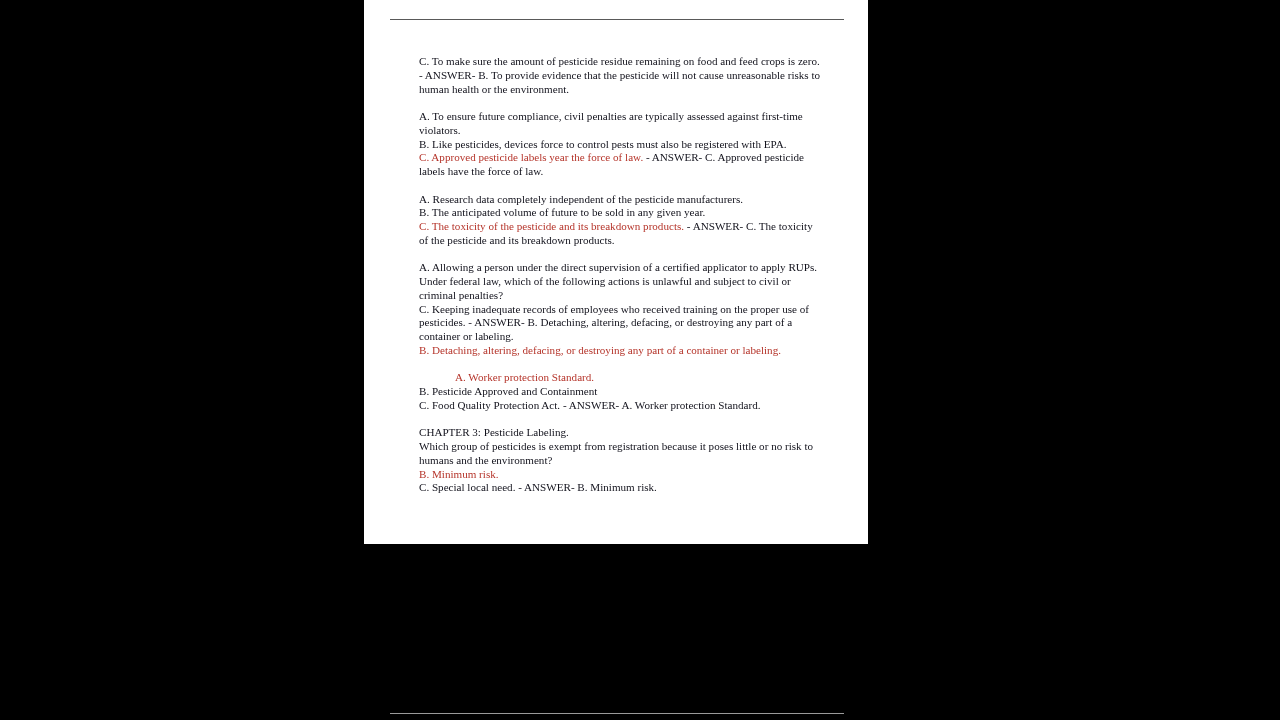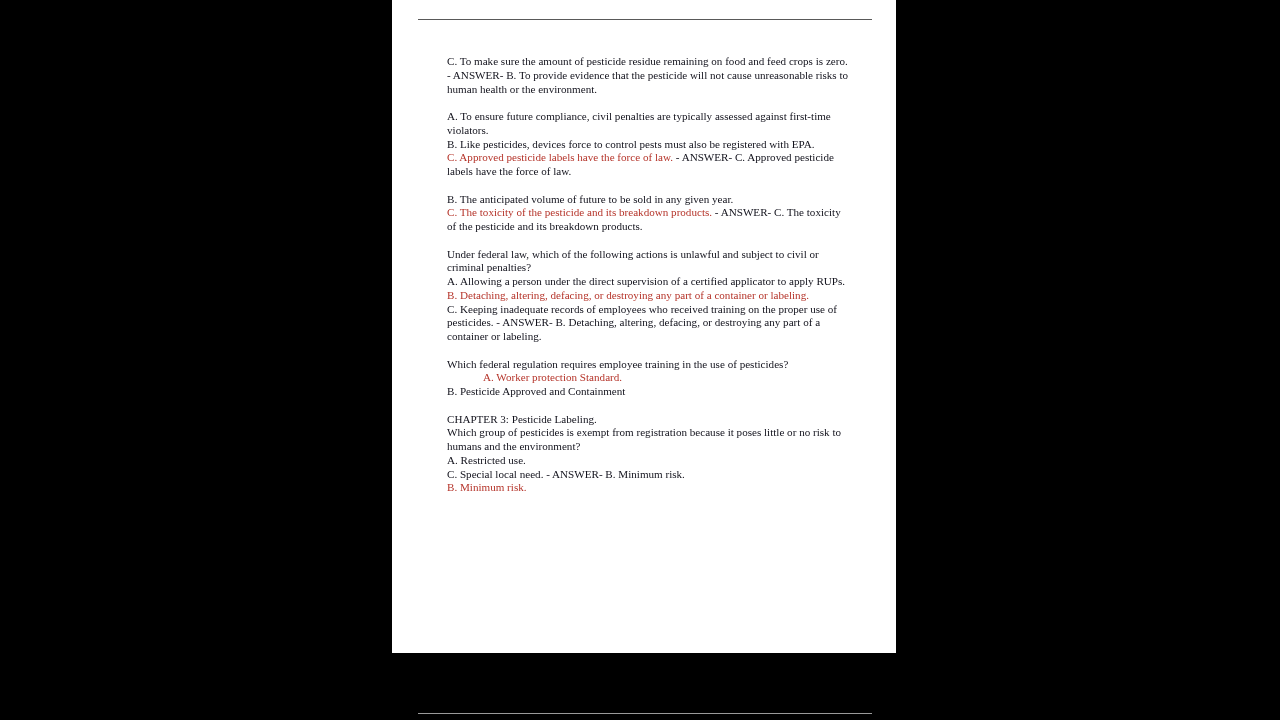--- a/index.html
+++ b/index.html
@@ -17,24 +17,24 @@
   
   #viewport {
     position: relative;
     width: 1280px;
     height: 720px;
     background: #000000;
   }
 
   #page {
     position: absolute;
-    left: 392px;
+    left: 364px;
     top: 0;
     width: 504px;
-    height: 653px;
+    height: 544px;
     background: #ffffff;
   }
 
   
   .rule {
     position: absolute;
     left: 26px;
     width: 454px;
   }
   #rule-top {
@@ -89,43 +89,43 @@
 
     <div class="rule" id="rule-top" style="border-top-color: rgb(89, 89, 89);"></div>
 
     <div id="text-column" style="color: rgb(18, 18, 28);">
         <div class="block">
           <p class="line"><span>C. To make sure the amount of pesticide residue remaining on food and feed crops is zero. - ANSWER- B. To provide evidence that the pesticide will not cause unreasonable risks to human health or the environment.</span></p>
         </div>
         <div class="block">
           <p class="line"><span>A. To ensure future compliance, civil penalties are typically assessed against first-time violators.</span></p>
           <p class="line"><span>B. Like pesticides, devices force to control pests must also be registered with EPA.</span></p>
-          <p class="line"><span class="answer" style="color: rgb(181, 52, 42);">C. Approved pesticide labels have the force of law.</span><span> - ANSWER- C. Approved pesticide labels have the force of law.</span></p>
+          <p class="line"><span class="answer" style="color: rgb(181, 52, 42);">C. Approved pesticide labels year the force of law.</span><span> - ANSWER- C. Approved pesticide labels have the force of law.</span></p>
         </div>
         <div class="block">
+          <p class="line"><span>A. Research data completely independent of the pesticide manufacturers.</span></p>
           <p class="line"><span>B. The anticipated volume of future to be sold in any given year.</span></p>
           <p class="line"><span class="answer" style="color: rgb(181, 52, 42);">C. The toxicity of the pesticide and its breakdown products.</span><span> - ANSWER- C. The toxicity of the pesticide and its breakdown products.</span></p>
         </div>
         <div class="block">
+          <p class="line"><span>A. Allowing a person under the direct supervision of a certified applicator to apply RUPs.</span></p>
           <p class="line"><span>Under federal law, which of the following actions is unlawful and subject to civil or criminal penalties?</span></p>
-          <p class="line"><span>A. Allowing a person under the direct supervision of a certified applicator to apply RUPs.</span></p>
+          <p class="line"><span>C. Keeping inadequate records of employees who received training on the proper use of pesticides. - ANSWER- B. Detaching, altering, defacing, or destroying any part of a container or labeling.</span></p>
           <p class="line"><span class="answer" style="color: rgb(181, 52, 42);">B. Detaching, altering, defacing, or destroying any part of a container or labeling.</span></p>
-          <p class="line"><span>C. Keeping inadequate records of employees who received training on the proper use of pesticides. - ANSWER- B. Detaching, altering, defacing, or destroying any part of a container or labeling.</span></p>
         </div>
         <div class="block">
-          <p class="line"><span>Which federal regulation requires employee training in the use of pesticides?</span></p>
           <p class="line"><span class="answer" style="color: rgb(181, 52, 42); margin-left: 36px;">A. Worker protection Standard.</span></p>
           <p class="line"><span>B. Pesticide Approved and Containment</span></p>
+          <p class="line"><span>C. Food Quality Protection Act. - ANSWER- A. Worker protection Standard.</span></p>
         </div>
         <div class="block">
           <p class="line"><span>CHAPTER 3: Pesticide Labeling.</span></p>
           <p class="line"><span>Which group of pesticides is exempt from registration because it poses little or no risk to humans and the environment?</span></p>
-          <p class="line"><span>A. Restricted use.</span></p>
+          <p class="line"><span class="answer" style="color: rgb(181, 52, 42);">B. Minimum risk.</span></p>
           <p class="line"><span>C. Special local need. - ANSWER- B. Minimum risk.</span></p>
-          <p class="line"><span class="answer" style="color: rgb(181, 52, 42);">B. Minimum risk.</span></p>
         </div>
       </div>
 
     <div class="rule" id="rule-bottom" style="border-top-color: rgb(154, 154, 154);"></div>
 
   </div>
 
 </div>
 
 </body></html>

